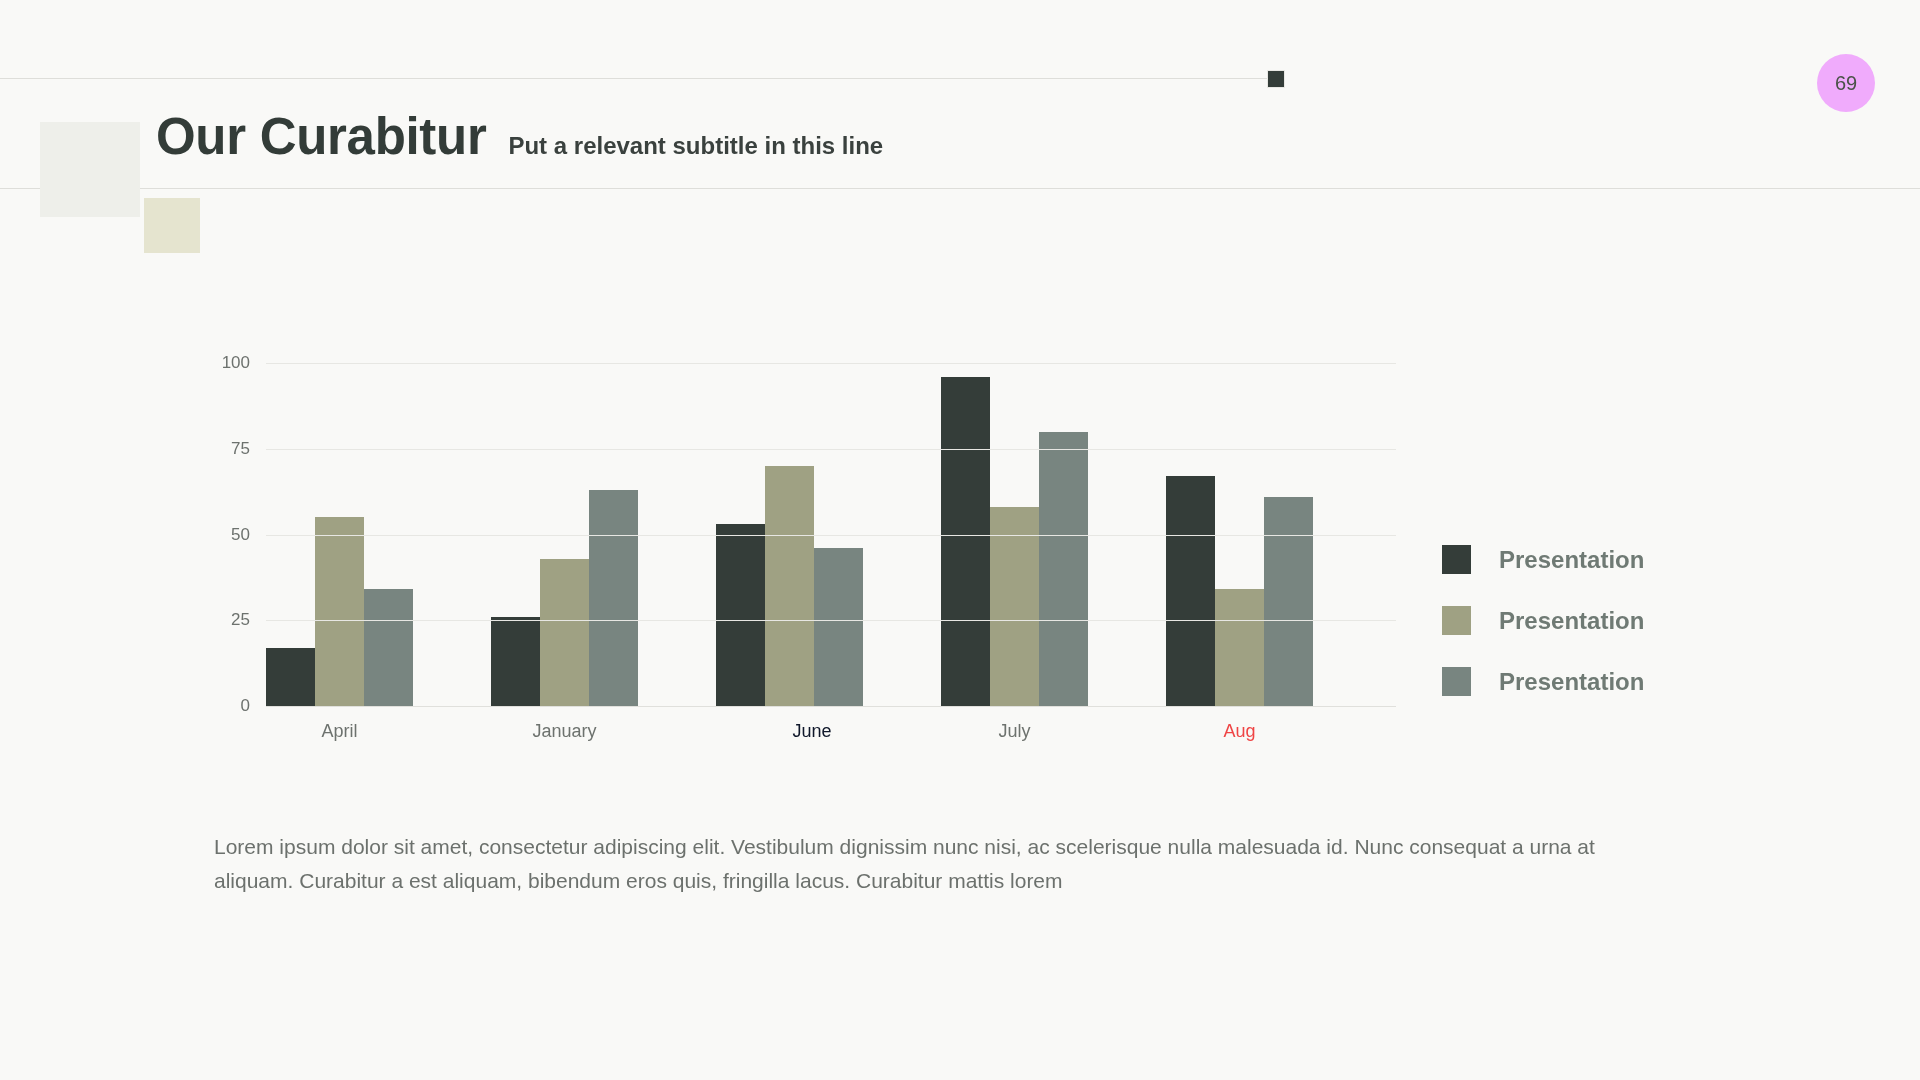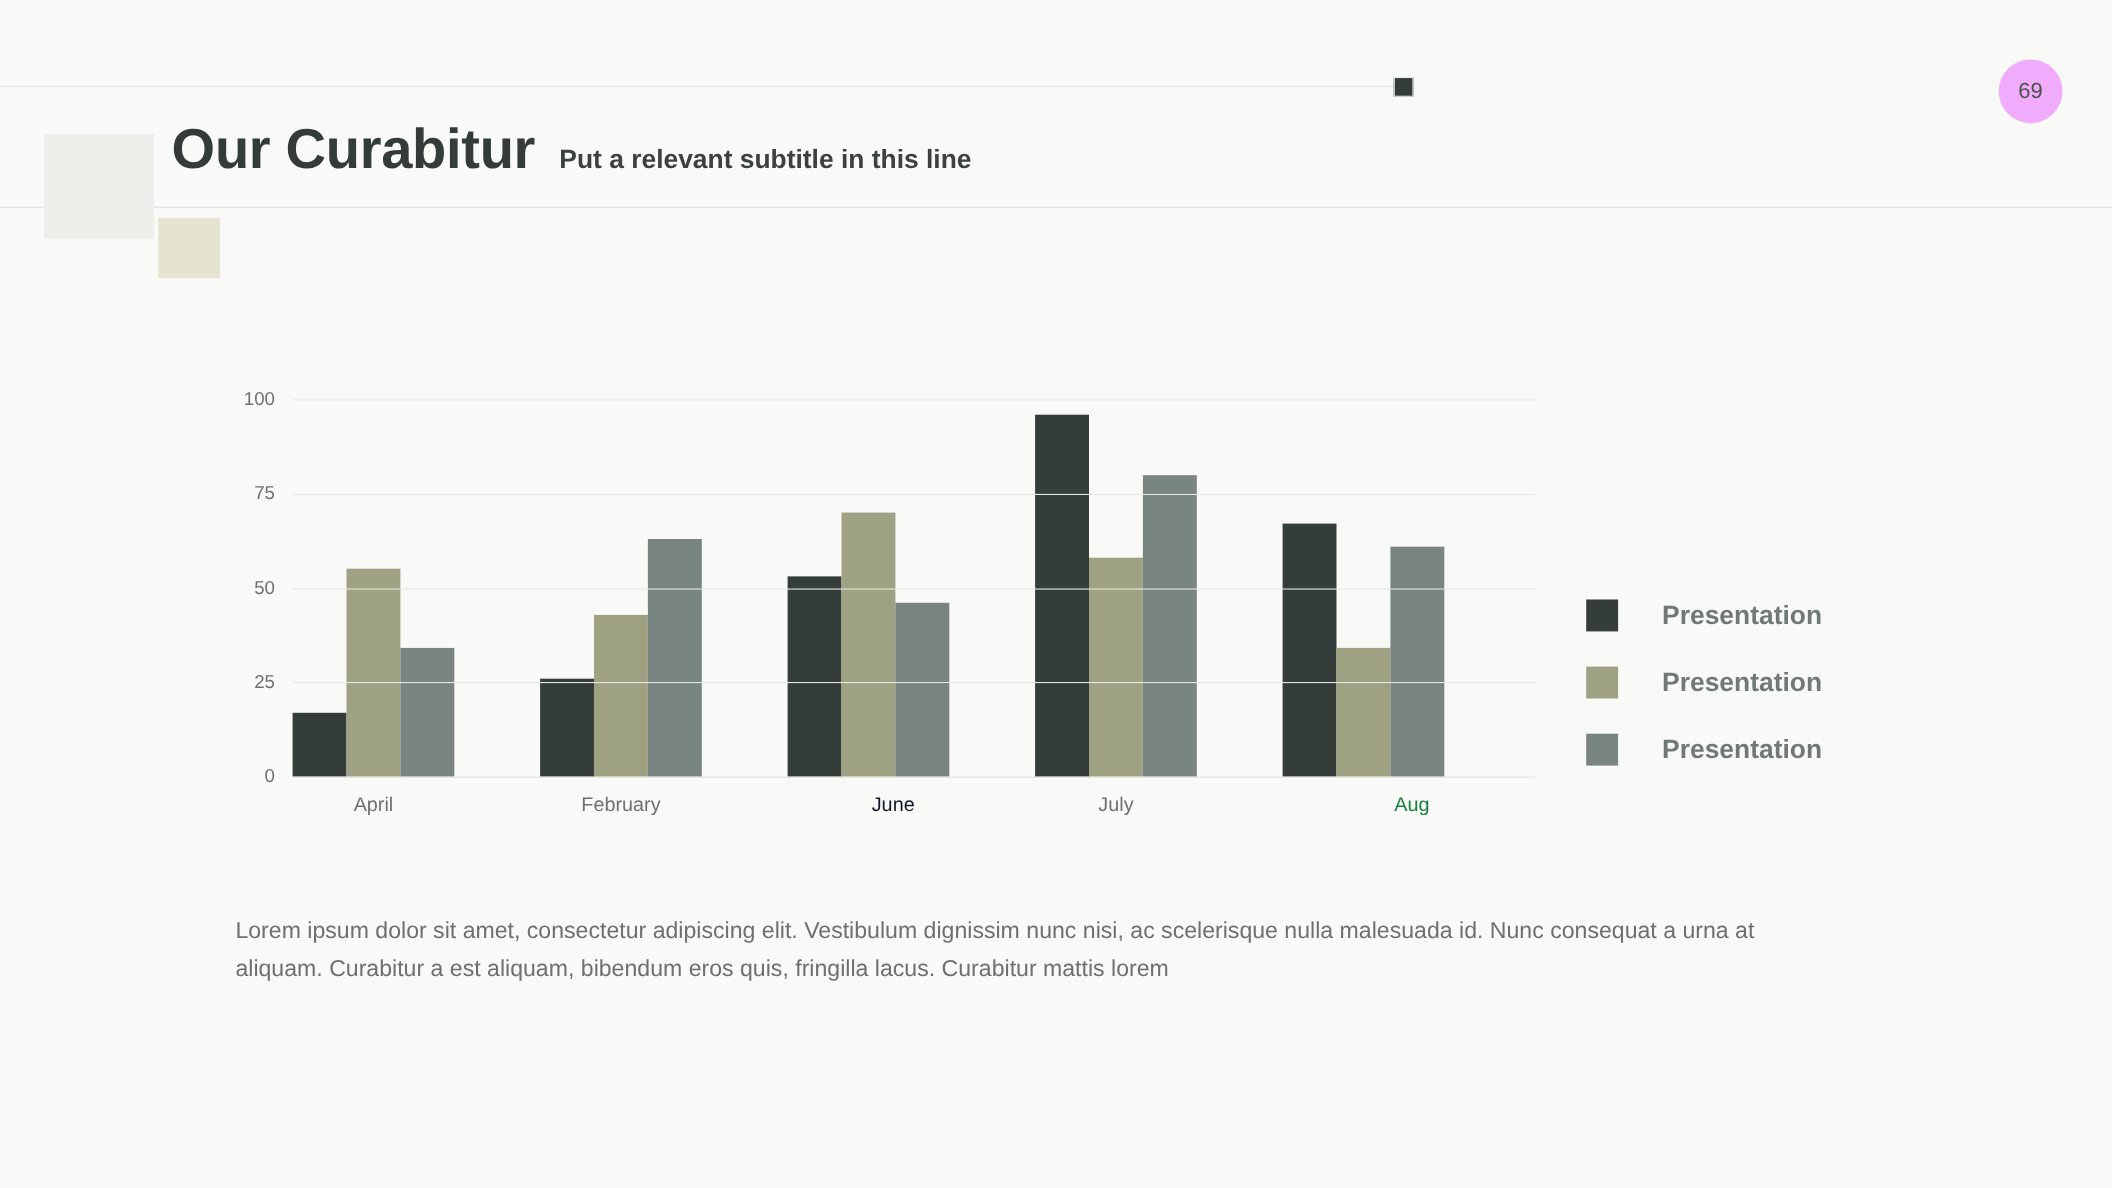--- a/index.html
+++ b/index.html
@@ -165,21 +165,21 @@
     position: absolute;
     left: 1442px;
     top: 545px;
     display: flex;
     flex-direction: column;
     gap: 32px;
   }
   .legend-item {
     display: flex;
     align-items: center;
-    gap: 40px;
+    gap: 28px;
   }
   .legend-swatch {
     width: 29px;
     height: 29px;
     flex: 0 0 auto;
   }
   .legend-label {
     font-size: 24px;
     font-weight: bold;
     color: #6f7a74;
@@ -247,24 +247,24 @@
       <div class="ylabel" style="top: 343px; color: rgb(109, 114, 110);">0</div>
       <div class="gridline" style="top: 257.25px; background: rgb(231, 231, 227);"></div>
       <div class="ylabel" style="top: 257.25px; color: rgb(109, 114, 110);">25</div>
       <div class="gridline" style="top: 171.5px; background: rgb(231, 231, 227);"></div>
       <div class="ylabel" style="top: 171.5px; color: rgb(109, 114, 110);">50</div>
       <div class="gridline" style="top: 85.75px; background: rgb(231, 231, 227);"></div>
       <div class="ylabel" style="top: 85.75px; color: rgb(109, 114, 110);">75</div>
       <div class="gridline" style="top: 0px; background: rgb(231, 231, 227);"></div>
       <div class="ylabel" style="top: 0px; color: rgb(109, 114, 110);">100</div>
       <div class="xlabel" style="left: 73.5px; color: rgb(109, 114, 110);">April</div>
-      <div class="xlabel" style="left: 298.5px; color: rgb(109, 114, 110);">February</div>
+      <div class="xlabel" style="left: 298.5px; color: rgb(109, 114, 110);">January</div>
       <div class="xlabel" style="left: 546px; color: #0f172a;">June</div>
       <div class="xlabel" style="left: 748.5px; color: rgb(109, 114, 110);">July</div>
-      <div class="xlabel" style="left: 973.5px; color: #15803d; margin-left: 44px;">Aug</div>
+      <div class="xlabel" style="left: 973.5px; color: #ef4444;">Aug</div>
     </div>
 </div>
 
 <div class="legend" id="legend">
     <div class="legend-item">
       <span class="legend-swatch" style="background: rgb(52, 61, 57);"></span>
       <span class="legend-label">Presentation</span>
     </div>
     <div class="legend-item">
       <span class="legend-swatch" style="background: rgb(159, 161, 131);"></span>

